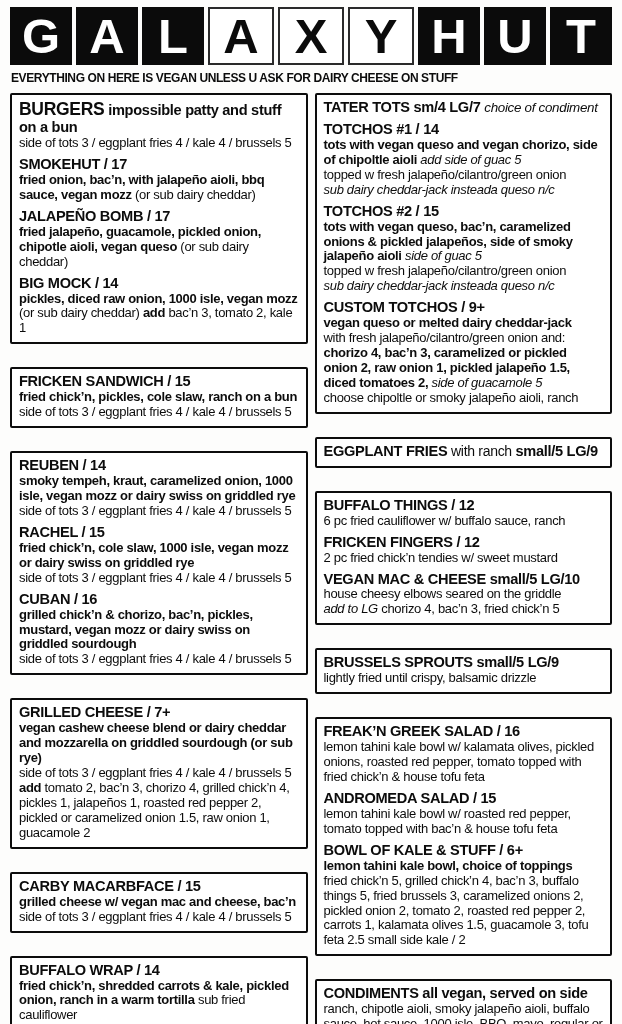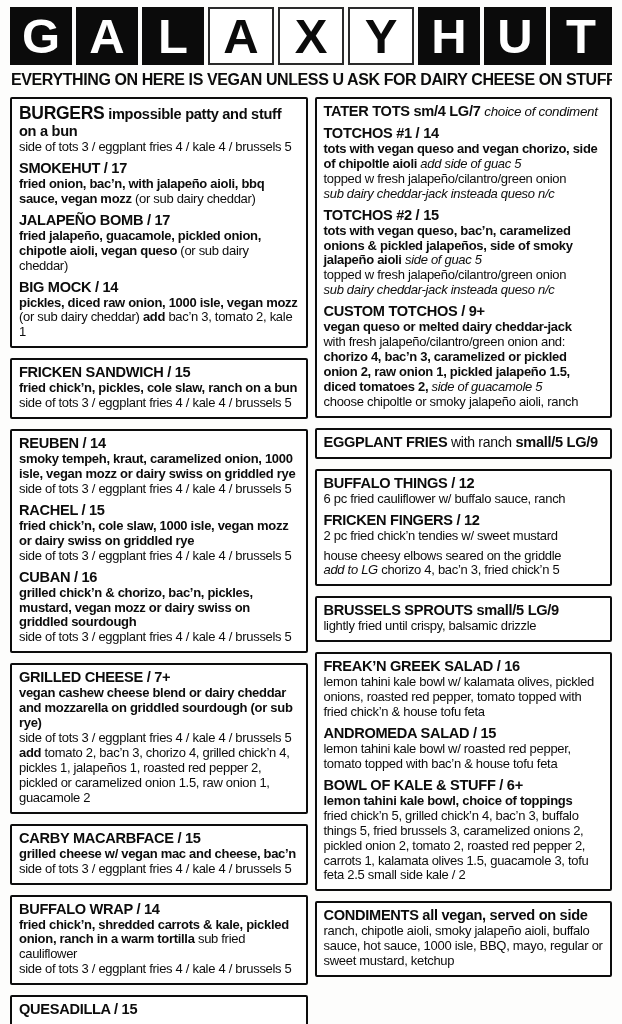--- a/index.html
+++ b/index.html
@@ -15,30 +15,30 @@
   
   .logo { display:flex; gap:4px; margin-bottom:6px; }
   .tile {
     flex:1; height:58px; display:flex; align-items:center; justify-content:center;
     font-weight:bold; font-size:49px; line-height:1;
   }
   .tile.dark { background:#0b0b0b; color:#ffffff; }
   .tile.light { background:#ffffff; color:#0b0b0b; border:2px solid #2a2a2a; }
 
   .subtitle {
-    font-weight:bold; font-size:16px; letter-spacing:-0.4px;
+    font-weight:bold; font-size:12px; letter-spacing:-0.4px;
     white-space:nowrap; overflow:hidden; margin:0 0 8px 1px;
   }
 
   
   .columns { display:flex; gap:7px; align-items:flex-start; }
   .col { flex:1; min-width:0; }
   .menu-box {
     border:2.5px solid var(--ink); border-radius:2px;
-    padding:4px 7px 6px; margin-bottom:10px; background:#fff;
+    padding:4px 7px 6px; margin-bottom:23px; background:#fff;
   }
   .menu-item + .menu-item { margin-top:5px; }
   .menu-line { font-size:13px; line-height:1.15; letter-spacing:-0.3px; }
   .seg-T  { font-weight:bold; font-size:14.6px; }
   .seg-TB { font-weight:bold; font-size:17.5px; letter-spacing:-0.3px; }
   .seg-Ti { font-style:italic; font-size:13.4px; }
   .seg-Tr { font-size:14px; }
   .seg-b  { font-weight:bold; }
   .seg-i  { }
   .seg-bi { font-weight:normal; font-style:italic; }
@@ -168,20 +168,21 @@
         <section class="menu-box">
           <div class="menu-item">
             <div class="menu-line title-line"><span class="seg-T">BUFFALO THINGS / 12</span></div>
             <div class="menu-line"><span class="seg-r">6 pc fried cauliflower w/ buffalo sauce, ranch</span></div>
           </div>
           <div class="menu-item">
             <div class="menu-line title-line"><span class="seg-T">FRICKEN FINGERS / 12</span></div>
             <div class="menu-line"><span class="seg-r">2 pc fried chick’n tendies w/ sweet mustard</span></div>
           </div>
           <div class="menu-item">
+            <div class="menu-line title-line"><span class="seg-T">VEGAN MAC &amp; CHEESE small/5 LG/10</span></div>
             <div class="menu-line"><span class="seg-r">house cheesy elbows seared on the griddle</span></div>
             <div class="menu-line"><span class="seg-bi">add to LG </span><span class="seg-i">chorizo 4, bac’n 3, fried chick’n 5</span></div>
           </div>
         </section>
         <section class="menu-box">
           <div class="menu-item">
             <div class="menu-line title-line"><span class="seg-T">BRUSSELS SPROUTS small/5 LG/9</span></div>
             <div class="menu-line"><span class="seg-r">lightly fried until crispy, balsamic drizzle</span></div>
           </div>
         </section>

